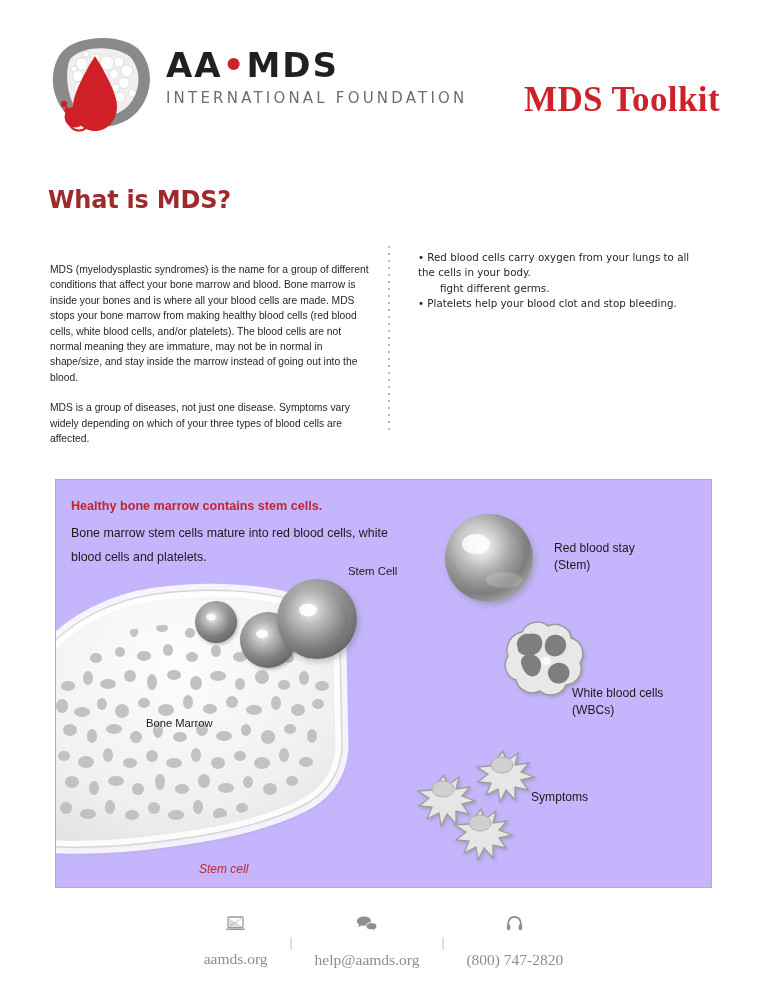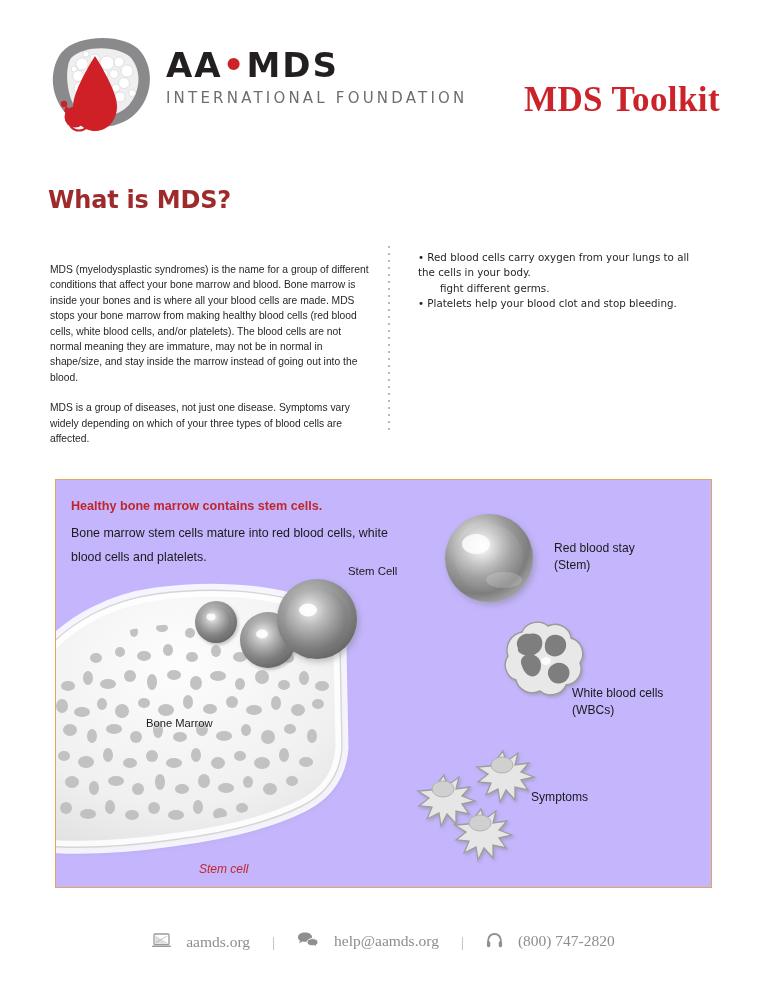--- a/index.html
+++ b/index.html
@@ -193,25 +193,27 @@
   #footer {
     position: absolute;
     left: 0; top: 922px;
     width: 767px; height: 40px;
     display: flex;
     align-items: center;
     justify-content: center;
   }
   .foot-item {
     display: flex;
+    align-items: center;
     gap: 15px;
     font-family: "Liberation Serif", serif;
     font-size: 15.5px;
     color: #8d8d8d;
     white-space: nowrap;
+    flex-direction: column;
   }
   .foot-sep {
     font-family: "Liberation Serif", serif;
     font-size: 15px;
     color: #b5b5b5;
     padding: 0 22px;
   }
   .foot-icon { display: block; }
 </style>
 </head>

